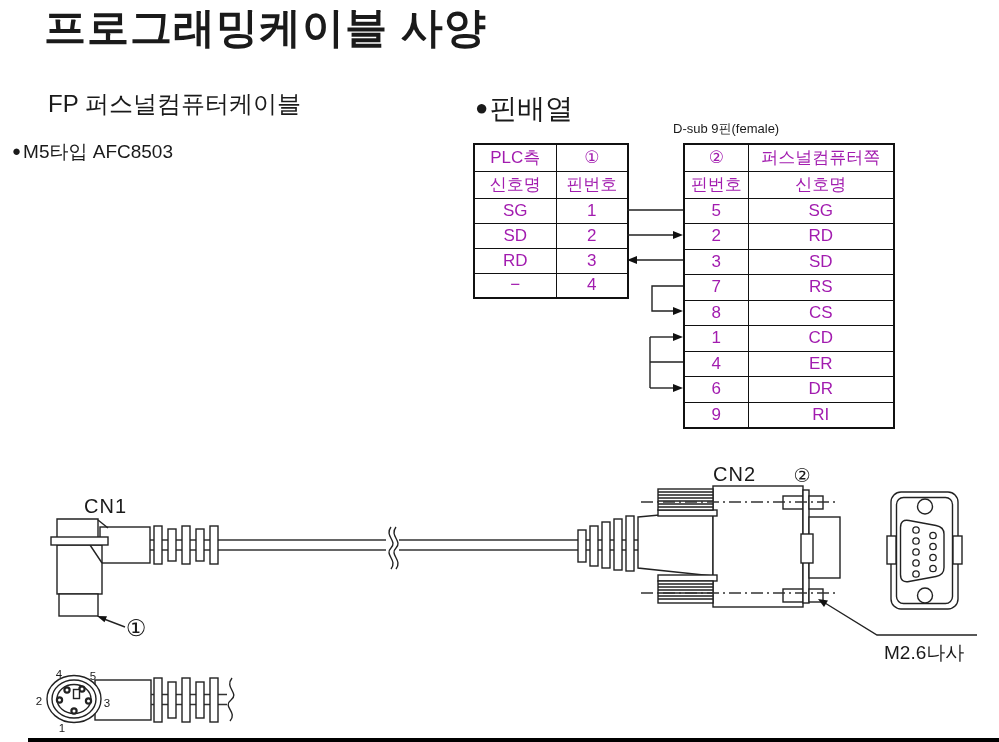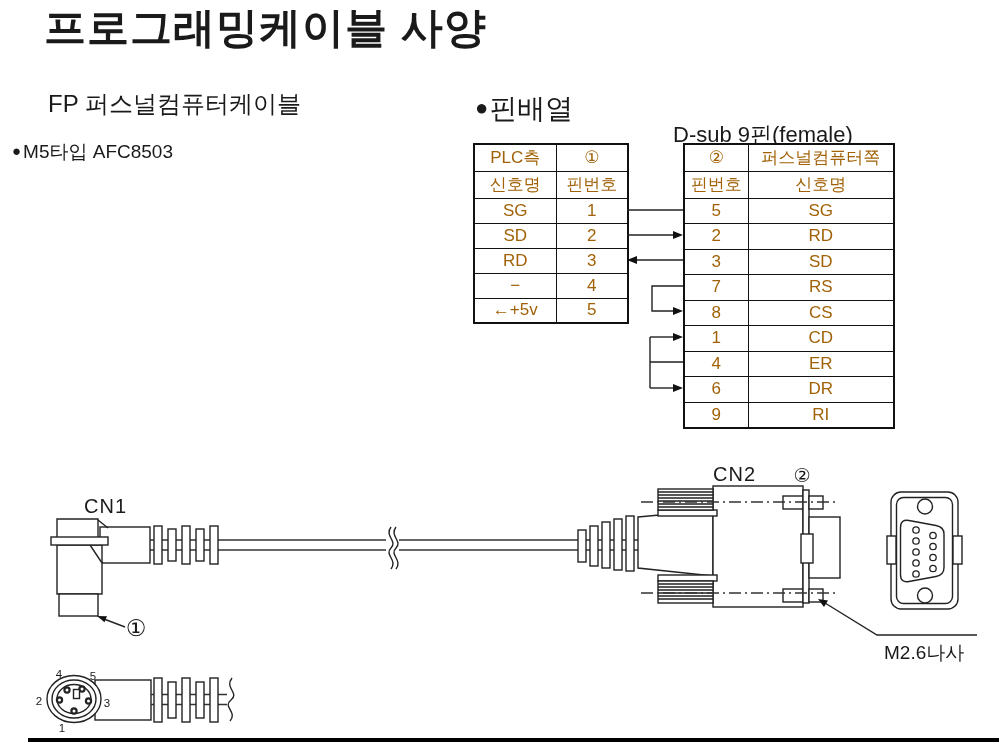--- a/index.html
+++ b/index.html
@@ -8,23 +8,23 @@
     font-family:"Liberation Sans","DejaVu Sans",sans-serif;color:#1a1a1a;
     overflow:hidden;
   }
   .abs{position:absolute;}
   .page-title{left:44px;top:0;font-size:42px;font-weight:700;letter-spacing:1px;white-space:nowrap;}
   .subtitle{left:48px;top:88px;font-size:24px;font-weight:400;white-space:nowrap;}
   .model-line{left:12px;top:139px;font-size:19px;white-space:nowrap;}
   .model-line .bullet{font-size:15px;vertical-align:2px;margin-right:2px;}
   .pin-heading{left:451px;top:90px;font-size:28px;font-weight:400;white-space:nowrap;margin-left:24px;}
   .pin-heading .bullet{font-size:22px;vertical-align:3px;margin-right:1px;}
-  .dsub-label{left:673px;top:120px;font-size:22px;white-space:nowrap;}
+  .dsub-label{left:673px;top:120px;font-size:13px;white-space:nowrap;}
   table.pintable{border-collapse:collapse;table-layout:fixed;position:absolute;background:#fff;}
-  table.pintable td{border:1.4px solid #111;text-align:center;vertical-align:middle;padding:0;font-size:17px;color:#a16207;}
+  table.pintable td{border:1.4px solid #111;text-align:center;vertical-align:middle;padding:0;font-size:17px;color:#a21caf;}
   table.pintable{border:2px solid #111;}
   .plc-table{left:473px;top:143px;width:154px;}
   .plc-table col.c1{width:82px;} .plc-table col.c2{width:72px;}
   .plc-table tr{height:25px;} .plc-table tr.hdr{height:27px;}
   .pc-table{left:683px;top:143px;width:210px;}
   .pc-table col.c1{width:64px;} .pc-table col.c2{width:146px;}
   .pc-table tr{height:25.5px;} .pc-table tr.hdr{height:27px;}
   td.kor{font-size:16px;}
   svg.art{position:absolute;left:0;top:0;pointer-events:none;}
   svg text{font-family:"Liberation Sans","DejaVu Sans",sans-serif;fill:#1a1a1a;}
@@ -61,24 +61,20 @@
     <td>SD</td>
     <td>2</td>
   </tr>
   <tr>
     <td>RD</td>
     <td>3</td>
   </tr>
   <tr>
     <td>−</td>
     <td>4</td>
-  </tr>
-  <tr>
-    <td>←+5v</td>
-    <td>5</td>
   </tr>
 </tbody>
   </table>
 
 <table class="pintable pc-table">
   <colgroup>
       <col class="c1">
       <col class="c2">
     </colgroup>
   <tbody>

